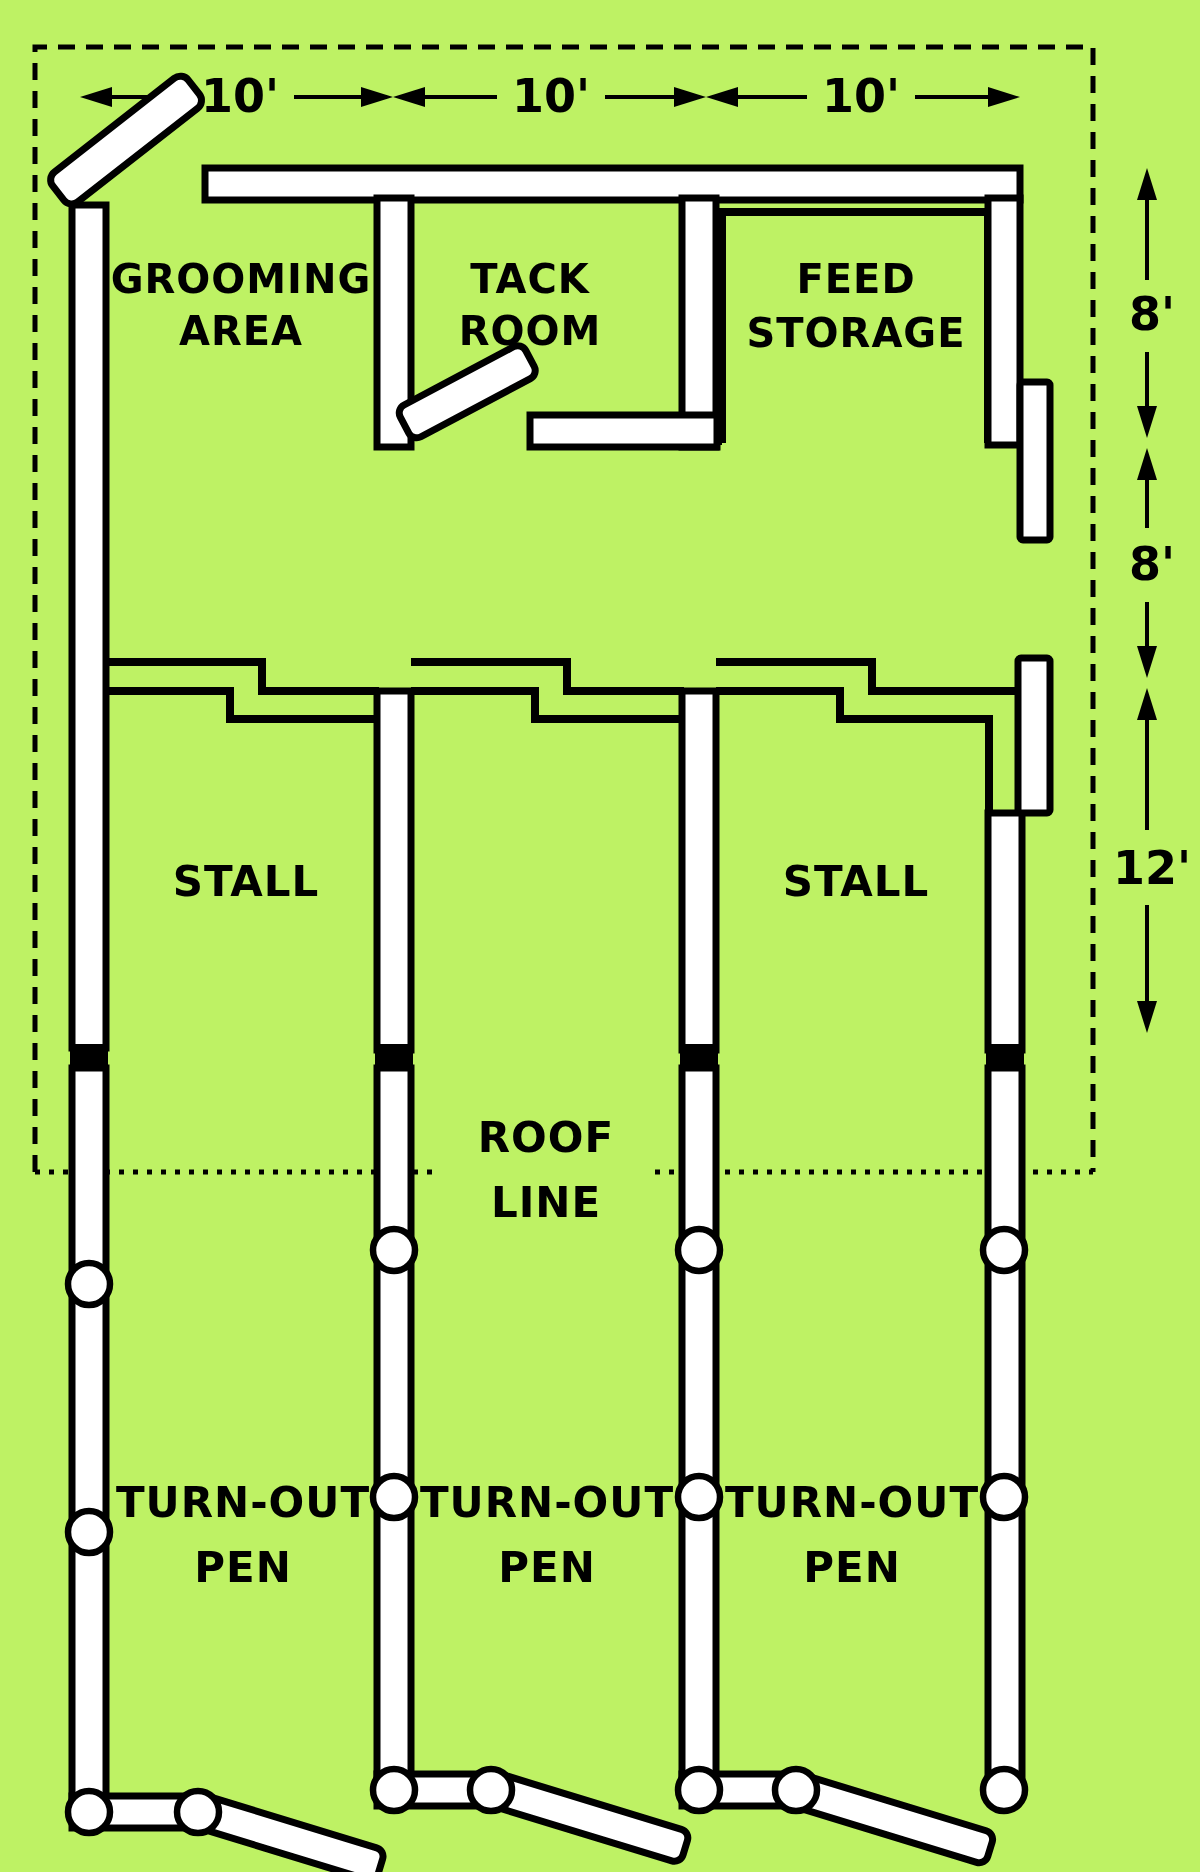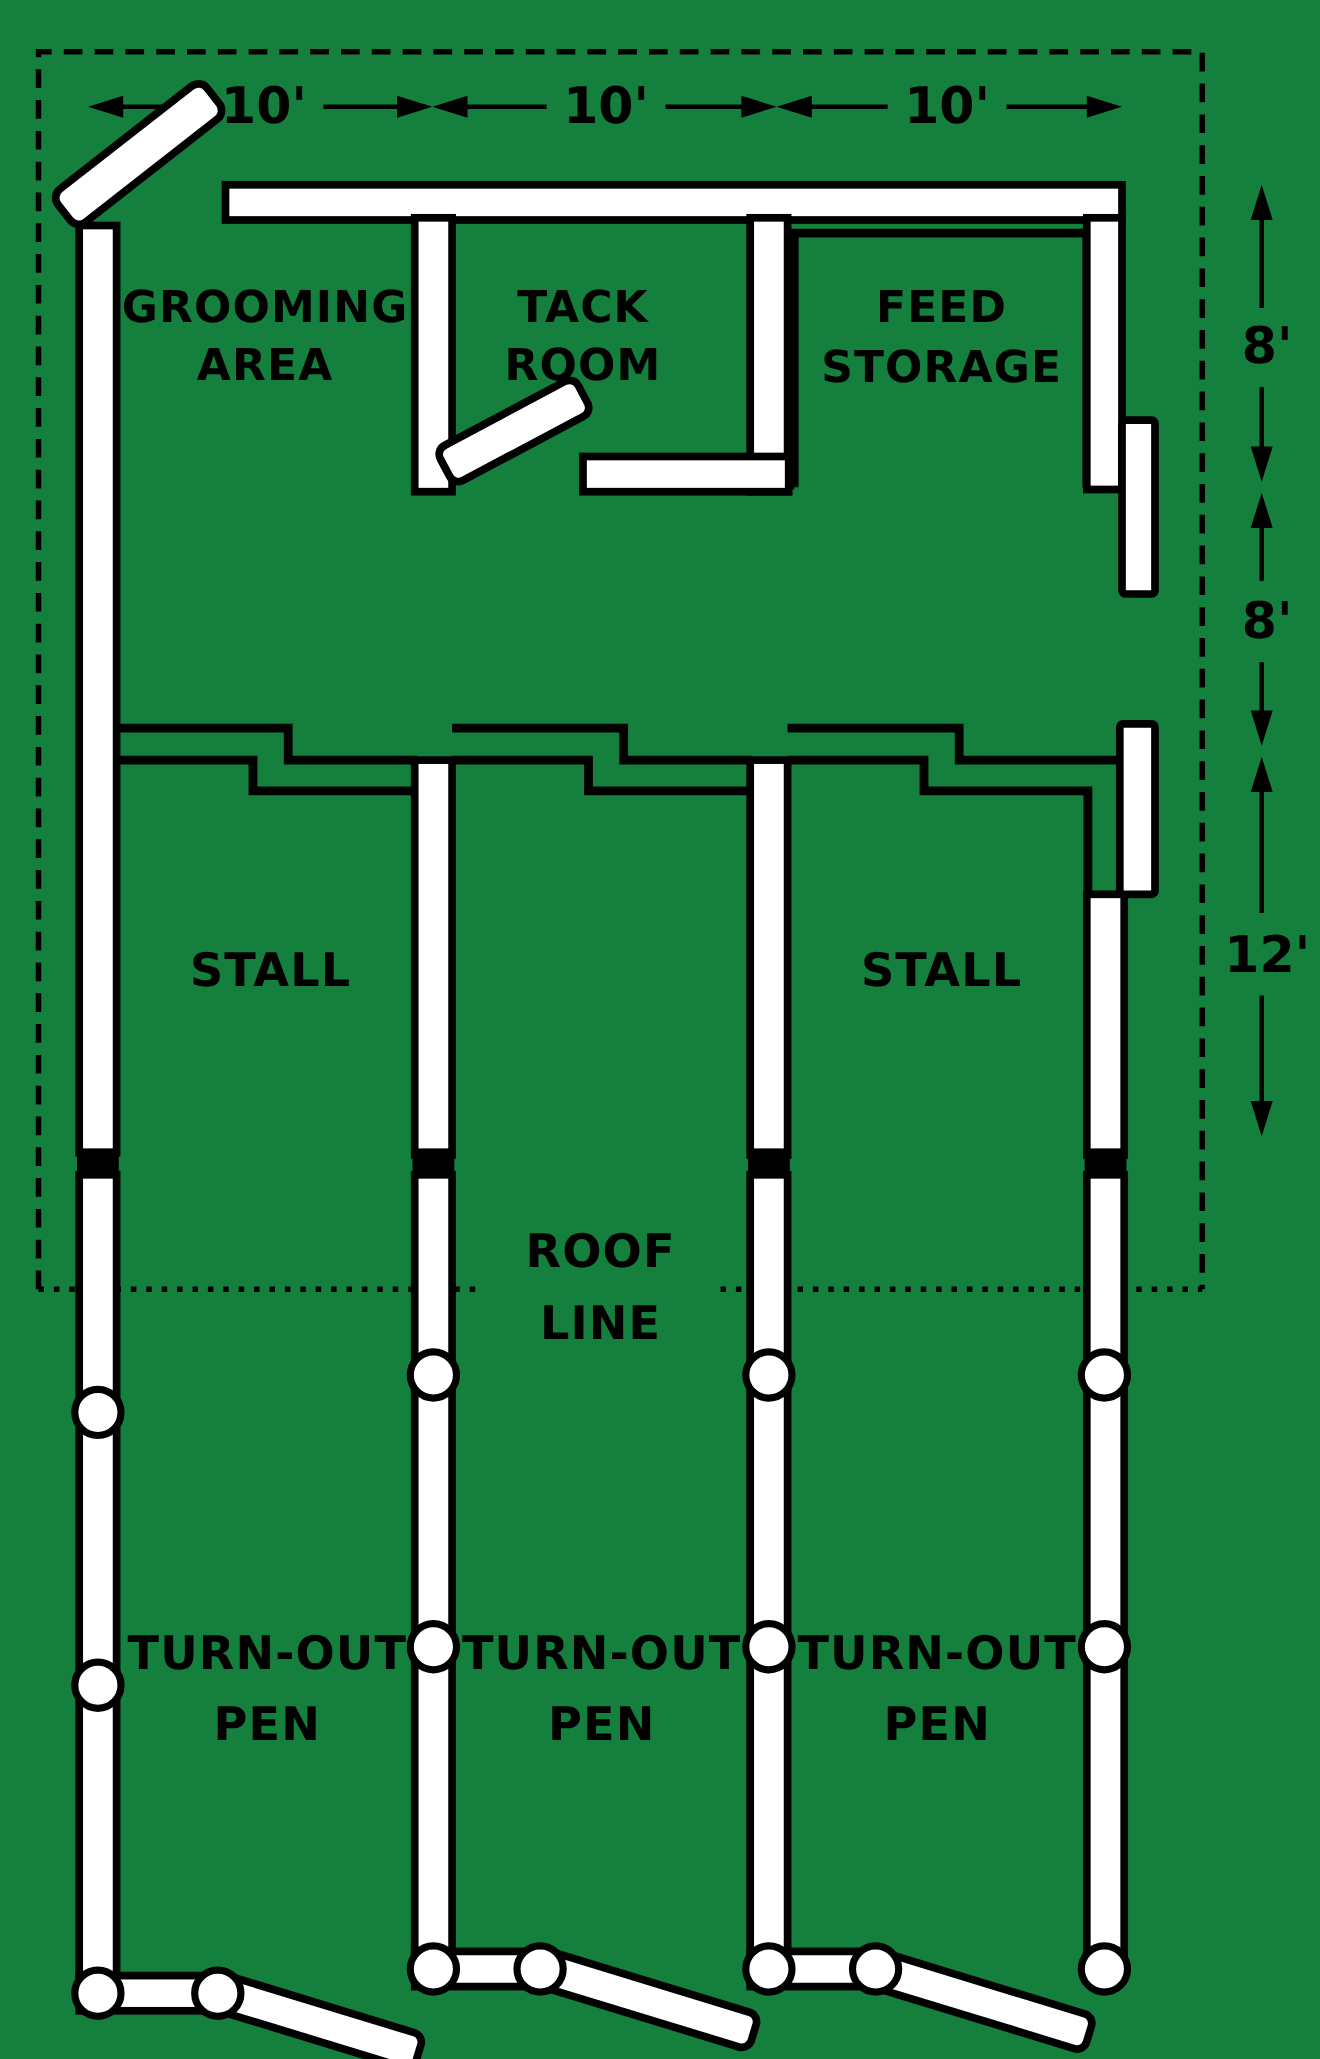--- a/index.html
+++ b/index.html
@@ -5,21 +5,21 @@
   html, body {
     margin: 0;
     padding: 0;
     background: #ffffff;
     font-family: "DejaVu Sans", sans-serif;
   }
   .page {
     position: relative;
     width: 1200px;
     height: 1872px;
-    background: #15803d;
+    background: #bef264;
     overflow: hidden;
   }
   svg { display: block; }
   text {
     font-family: "DejaVu Sans", sans-serif;
     font-weight: 700;
     fill: #000000;
   }
   .lbl   { font-size: 40px; letter-spacing: 1px; }
   .lbl-lg{ font-size: 42px; letter-spacing: 1px; }

